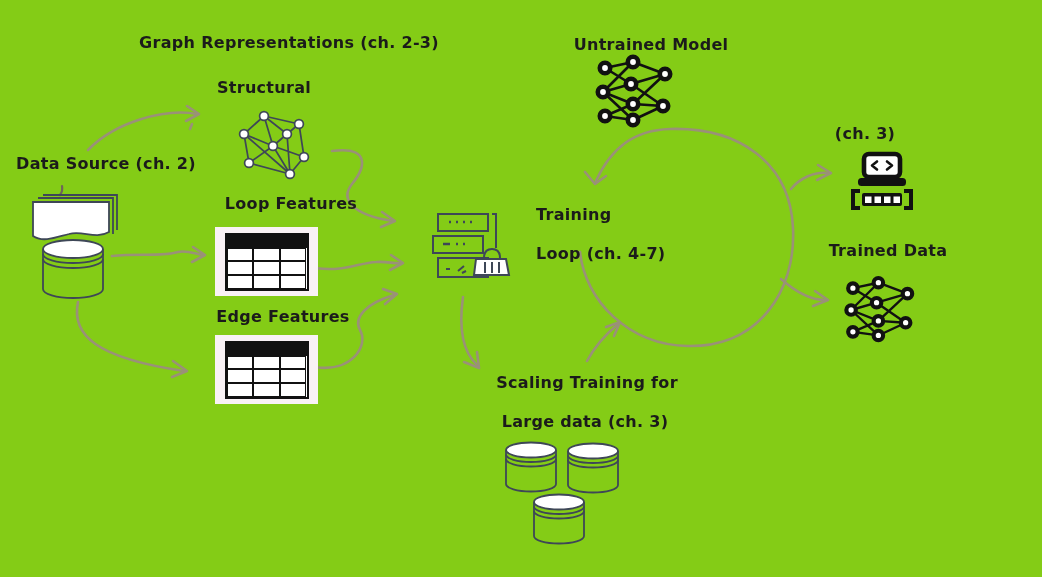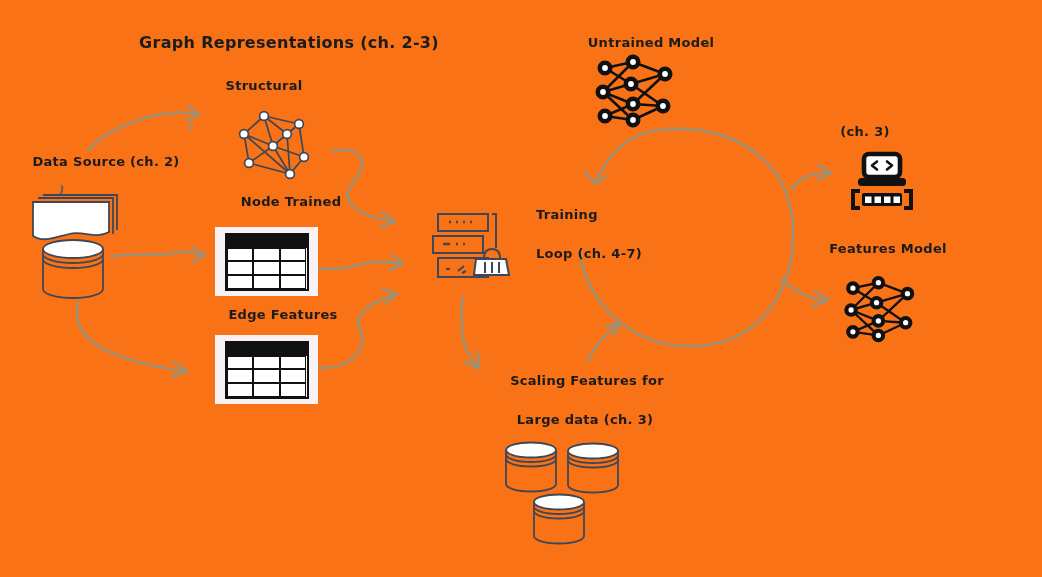--- a/index.html
+++ b/index.html
@@ -1,21 +1,21 @@
 <!DOCTYPE html>
 <html><head>
 <meta charset="utf-8">
 <style>
   html,body{margin:0;padding:0;background:#fff;}
   #canvas{
-    position:relative;width:1042px;height:577px;background:#f97316;overflow:hidden;
+    position:relative;width:1042px;height:577px;background:#84cc16;overflow:hidden;
     font-family:"DejaVu Sans", sans-serif;color:#1b1b1b;
   }
   .label{
-    position:absolute;font-size:13px;font-weight:bold;letter-spacing:.3px;
+    position:absolute;font-size:16px;font-weight:bold;letter-spacing:.3px;
     white-space:nowrap;color:#1b1b1b;
   }
   .centered{transform:translateX(-50%);text-align:center;}
   .lbl-line{display:block;}
   #title{font-size:16px;}
   svg{position:absolute;overflow:visible;}
   .arrow-layer{left:0;top:0;}
   .feature-table{
     position:absolute;width:103px;height:69px;background:#f9f2f5;
     display:flex;align-items:center;justify-content:center;
@@ -90,37 +90,37 @@
 
     <path d="M 62 186 q 1 5 -2 9" stroke="#6e6659" stroke-width="2.2"></path>
   </svg>
 
   <div id="title" class="label centered" style="left:289px;top:33px;">Graph Representations (ch. 2-3)</div>
 
   <div class="label centered" style="left:264px;top:78px;">Structural</div>
 
   <div class="label centered" style="left:106px;top:154px;">Data Source (ch. 2)</div>
 
-  <div class="label centered" style="left:291px;top:194px;">Node Trained</div>
+  <div class="label centered" style="left:291px;top:194px;">Loop Features</div>
 
   <div class="label centered" style="left:283px;top:307px;">Edge Features</div>
 
 
   <div class="label centered" style="left:651px;top:35px;">Untrained Model</div>
 
   <div class="label" style="left:536px;top:195px;line-height:39px;">
     <span class="lbl-line">Training</span>
     <span class="lbl-line">Loop (ch. 4-7)</span>
   </div>
 
   <div class="label centered" style="left:865px;top:124px;">(ch. 3)</div>
 
-  <div class="label centered" style="left:888px;top:241px;">Features Model</div>
-
-  <div class="label centered" style="left:587px;top:373px;">Scaling Features for</div>
+  <div class="label centered" style="left:888px;top:241px;">Trained Data</div>
+
+  <div class="label centered" style="left:587px;top:373px;">Scaling Training for</div>
   <div class="label centered" style="left:585px;top:412px;">Large data (ch. 3)</div>
 
   <svg style="left:228px;top:104px;" width="92" height="80" viewBox="0 0 92 80" fill="none" stroke="#3e4757" stroke-width="1.7">
     <g>
       <path d="M 36 12 L 16 30 M 36 12 L 59 30 M 36 12 L 45 42 M 36 12 L 71 20 M 16 30 L 45 42 M 16 30 L 21 59 M 59 30 L 71 20 M 59 30 L 45 42 M 59 30 L 62 70 M 71 20 L 76 53 M 45 42 L 76 53 M 45 42 L 21 59 M 45 42 L 62 70 M 21 59 L 62 70 M 76 53 L 62 70 M 16 30 L 62 70"></path>
       <circle cx="36" cy="12" r="4.4" fill="#fff"></circle>
       <circle cx="16" cy="30" r="4.4" fill="#fff"></circle>
       <circle cx="59" cy="30" r="4.4" fill="#fff"></circle>
       <circle cx="71" cy="20" r="4.4" fill="#fff"></circle>
       <circle cx="45" cy="42" r="4.4" fill="#fff"></circle>

